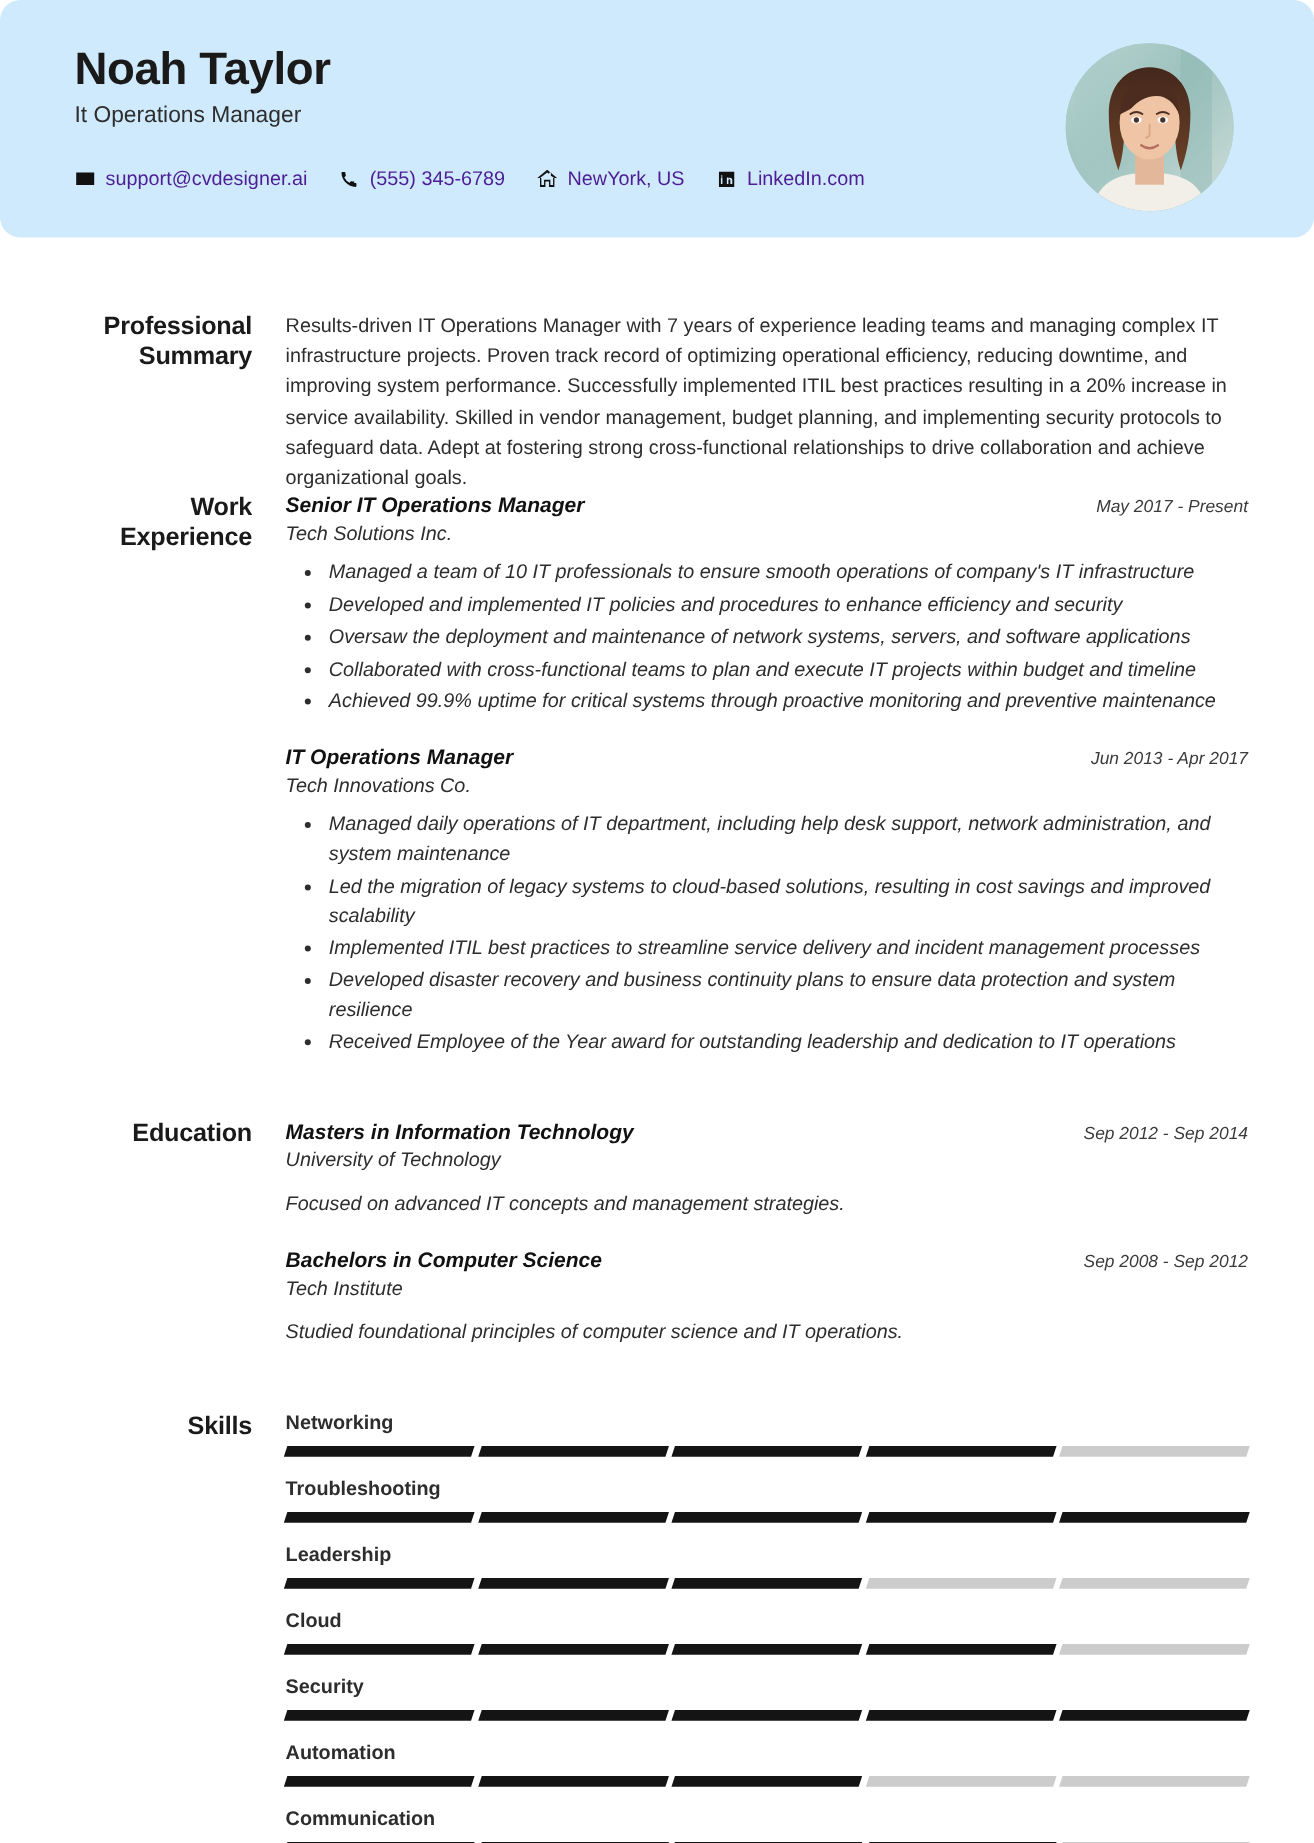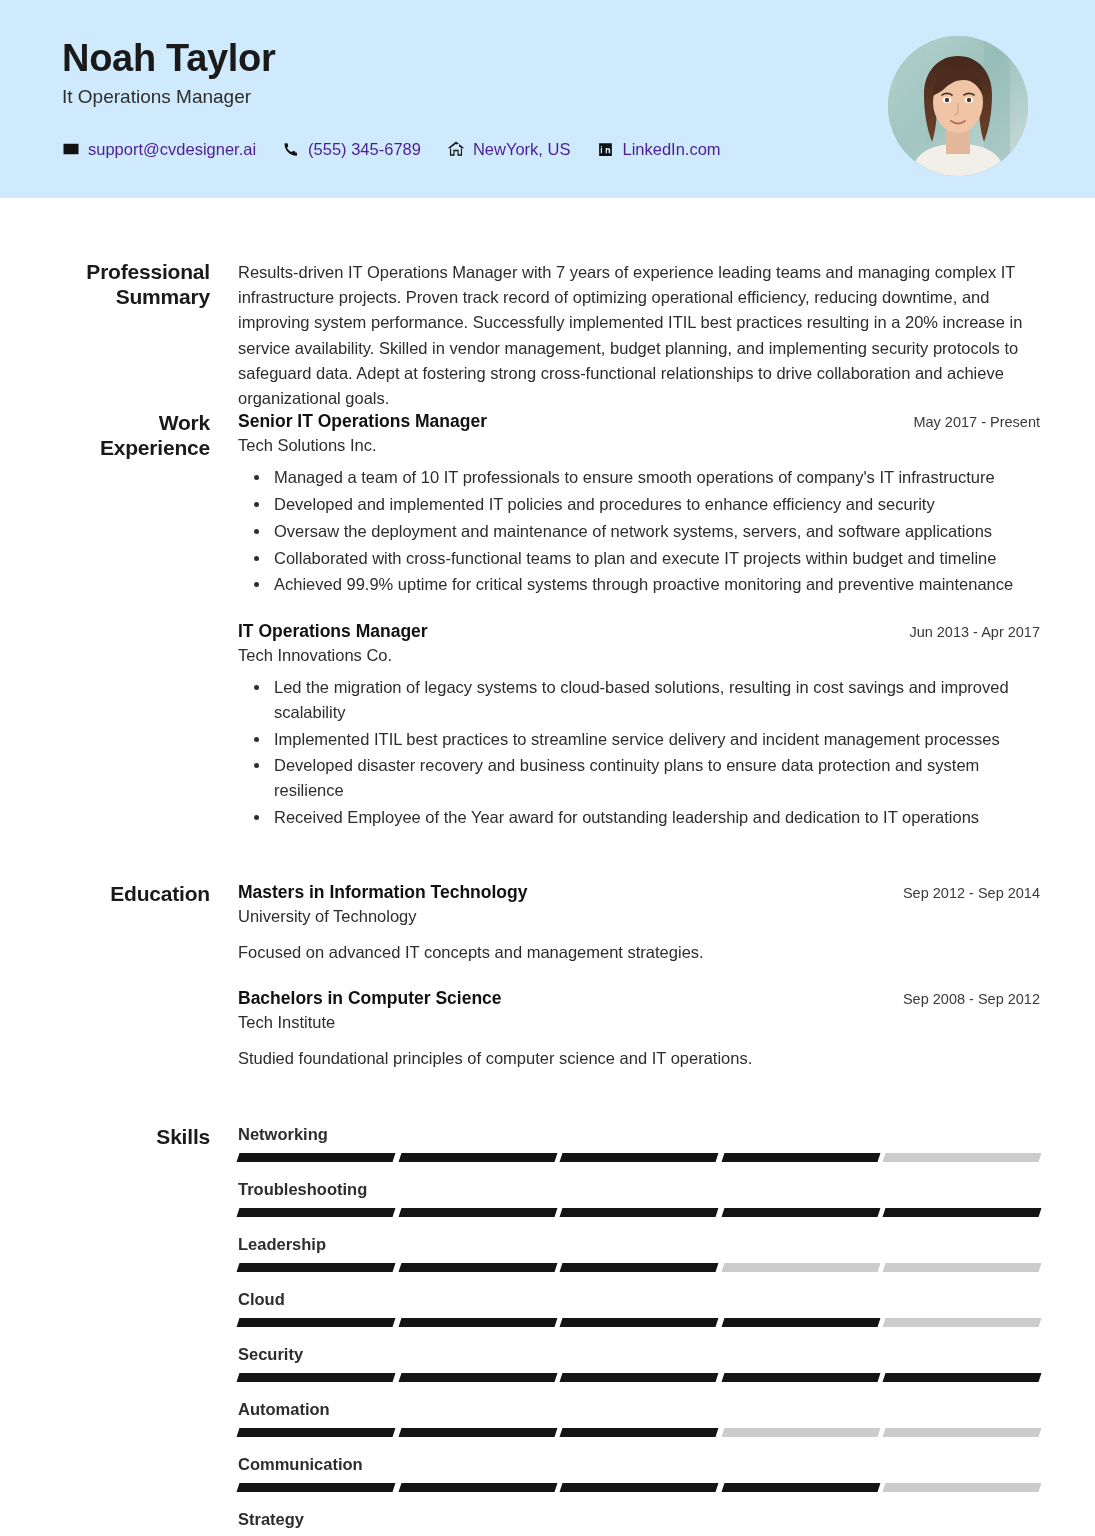--- a/index.html
+++ b/index.html
@@ -19,20 +19,21 @@
     background: #ffffff;
     overflow: hidden;
   }
 
   
   .header {
     position: relative;
     height: 198px;
     background: #cfeafc;
     padding: 34px 55px 0 62px;
+    border-radius: 17px;
   }
 
   .header-inner {
     display: flex;
     justify-content: space-between;
     align-items: flex-start;
     height: 100%;
   }
 
   .identity { padding-top: 4px; }
@@ -123,21 +124,21 @@
 
   .summary-text {
     font-size: 16.5px;
     line-height: 1.53;
     color: #2d2d2d;
     text-align: left;
   }
 
   .work-section { }
 
-  .entry { margin-bottom: 4px; }
+  .entry { margin-bottom: 4px; font-style: italic; }
   .entry + .entry { margin-top: 24px; }
 
   .entry-head {
     display: flex;
     justify-content: space-between;
     align-items: baseline;
     gap: 20px;
   }
 
   .entry-title {
@@ -349,20 +350,21 @@
           </ul>
         </div>
 
         <div class="entry">
           <div class="entry-head">
             <div class="entry-title">IT Operations Manager</div>
             <div class="entry-date">Jun 2013 - Apr 2017</div>
           </div>
           <div class="entry-org">Tech Innovations Co.</div>
           <ul class="bullets">
+            <li>Managed daily operations of IT department, including help desk support, network administration, and system maintenance</li>
             <li>Led the migration of legacy systems to cloud-based solutions, resulting in cost savings and improved scalability</li>
             <li>Implemented ITIL best practices to streamline service delivery and incident management processes</li>
             <li>Developed disaster recovery and business continuity plans to ensure data protection and system resilience</li>
             <li>Received Employee of the Year award for outstanding leadership and dedication to IT operations</li>
           </ul>
         </div>
 
       </div>
     </div>
 

